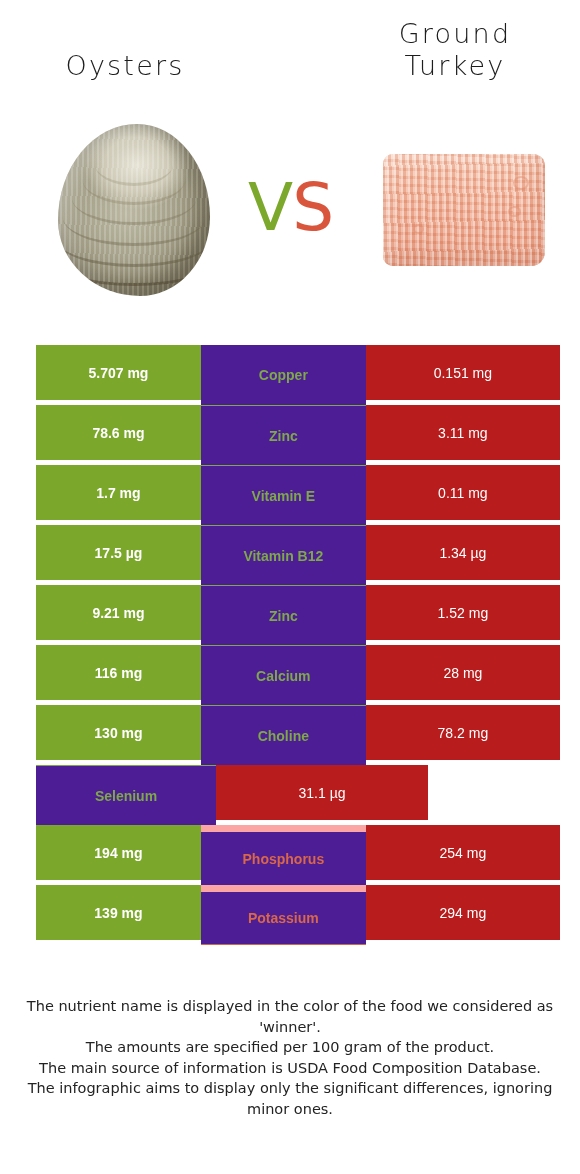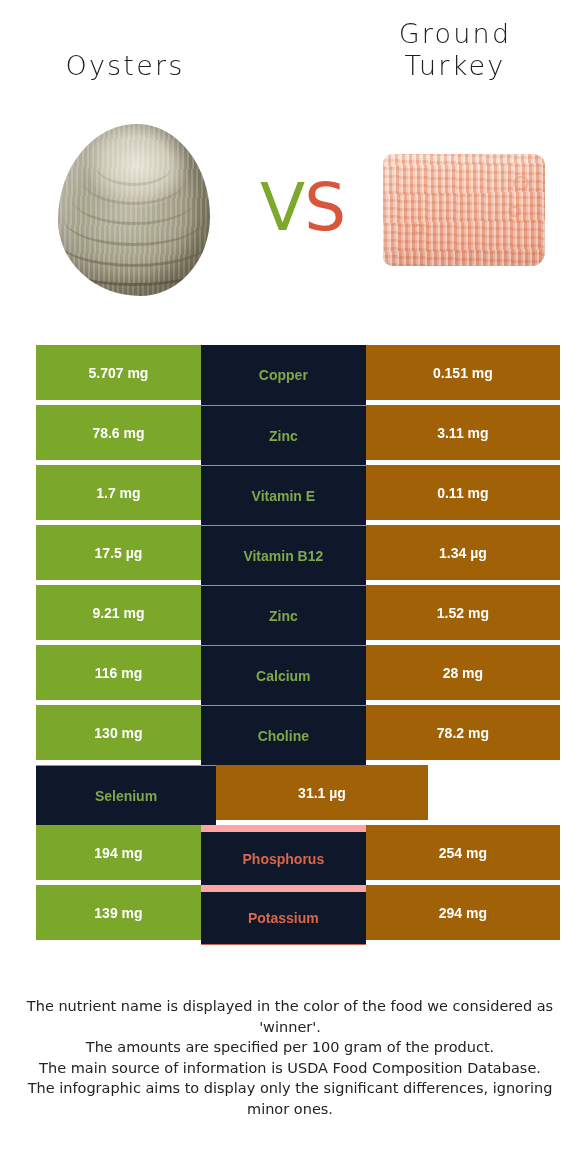--- a/index.html
+++ b/index.html
@@ -25,21 +25,21 @@
     line-height:1.18;
     white-space:pre-line;
     font-family:"DejaVu Sans", sans-serif;
   }
   .title-left  { left:10px;  top:50px;  width:230px; }
   .title-right { right:10px; top:18px;  width:230px; }
 
   
   .vs {
     position:absolute;
-    left:260px; top:175px;
+    left:248px; top:175px;
     font-size:66px;
     font-weight:400;
     letter-spacing:-1px;
     font-family:"DejaVu Sans", sans-serif;
     line-height:1;
   }
   .vs .v { color:#7CA82B; }
   .vs .s { color:#D9563C; }
 
   
@@ -133,30 +133,30 @@
     height:55px;
   }
   .cell-left {
     width:180px;
     background:#7BA72B;
     color:#ffffff;
     font-weight:600;
   }
   .cell-mid {
     width:180px;
-    background:#0f172a;
+    background:#4c1d95;
     font-weight:600;
     height:60px;
     font-size:14px;
   }
   .cell-right {
     width:212px;
-    background:#a16207;
+    background:#b91c1c;
     color:#ffffff;
-    font-weight:700;
+    font-weight:400;
   }
   .win-green .cell-mid { color:#7FA84A; border-top:1px solid #7FA84A; }
   .win-orange .cell-mid { color:#D9674A; border-top:7px solid #fca5a5; }
   .row:first-child .cell-mid { border-top:0; }
   .row:last-child .cell-mid { border-bottom:1px solid #C96A4E; }
 
   
   .footer {
     position:absolute;
     left:20px; top:996px;

